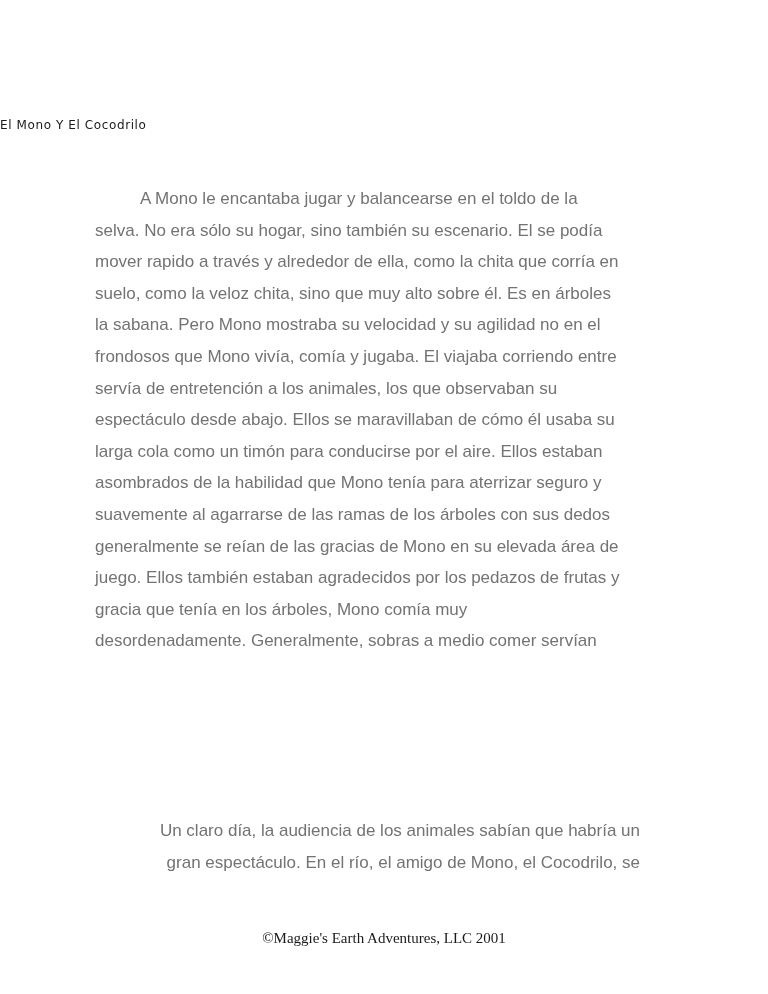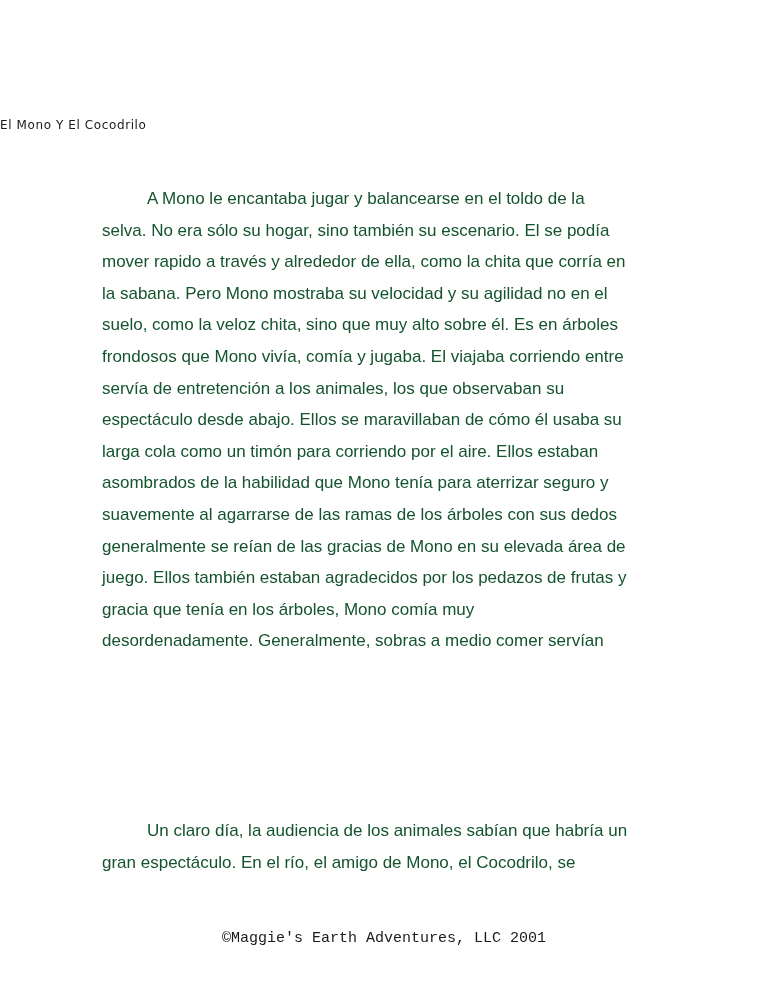--- a/index.html
+++ b/index.html
@@ -27,63 +27,63 @@
       top: 118px;
       left: 0;
       width: 768px;
       font-family: "DejaVu Sans", sans-serif;
       font-size: 12px;
       letter-spacing: 0.6px;
       color: #1a1a1a;
     }
     .body-text {
       position: absolute;
-      left: 102px;
+      left: 95px;
       width: 545px;
       font-family: "Liberation Sans", sans-serif;
       font-size: 17px;
       line-height: 31.6px;
-      color: #14532d;
+      color: #737373;
     }
     .body-text .line {
       display: block;
       white-space: nowrap;
     }
     .body-text .line.indent {
       padding-left: 45px;
     }
     #para1 { top: 183px; }
-    #para2 { top: 815px; }
+    #para2 { top: 815px; text-align: right; }
     .footer {
       position: absolute;
       top: 930px;
       left: 0;
       width: 768px;
       text-align: center;
-      font-family: Liberation Mono, monospace;
+      font-family: Liberation Serif, serif;
       font-size: 15px;
       color: #1a1a1a;
     }
   </style>
 </head>
 <body>
 
 <div class="page">
   <div class="title">El Mono Y El Cocodrilo</div>
 
   <div class="body-text" id="para1">
     <span class="line indent">A Mono le encantaba jugar y balancearse en el toldo de la</span>
     <span class="line">selva. No era sólo su hogar, sino también su escenario. El se podía</span>
     <span class="line">mover rapido a través y alrededor de ella, como la chita que corría en</span>
+    <span class="line">suelo, como la veloz chita, sino que muy alto sobre él.  Es en árboles</span>
     <span class="line">la sabana. Pero Mono mostraba su velocidad y su agilidad no en el</span>
-    <span class="line">suelo, como la veloz chita, sino que muy alto sobre él.  Es en árboles</span>
     <span class="line">frondosos que Mono vivía, comía y jugaba. El viajaba corriendo entre</span>
     <span class="line">servía de entretención a los animales, los que observaban su</span>
     <span class="line">espectáculo desde abajo. Ellos se maravillaban de cómo él usaba su</span>
-    <span class="line">larga cola como un timón para corriendo por el aire. Ellos estaban</span>
+    <span class="line">larga cola como un timón para conducirse por el aire. Ellos estaban</span>
     <span class="line">asombrados de la habilidad que Mono tenía para aterrizar seguro y</span>
     <span class="line">suavemente al agarrarse de las ramas de los árboles con sus dedos</span>
     <span class="line">generalmente se reían de las gracias de Mono en su elevada área de</span>
     <span class="line">juego. Ellos también estaban agradecidos por los pedazos de frutas y</span>
     <span class="line">gracia que tenía en los árboles, Mono comía muy</span>
     <span class="line">desordenadamente. Generalmente, sobras a medio comer servían</span>
   </div>
 
   <div class="body-text" id="para2">
     <span class="line indent">Un claro día, la audiencia de los animales sabían que habría un</span>

